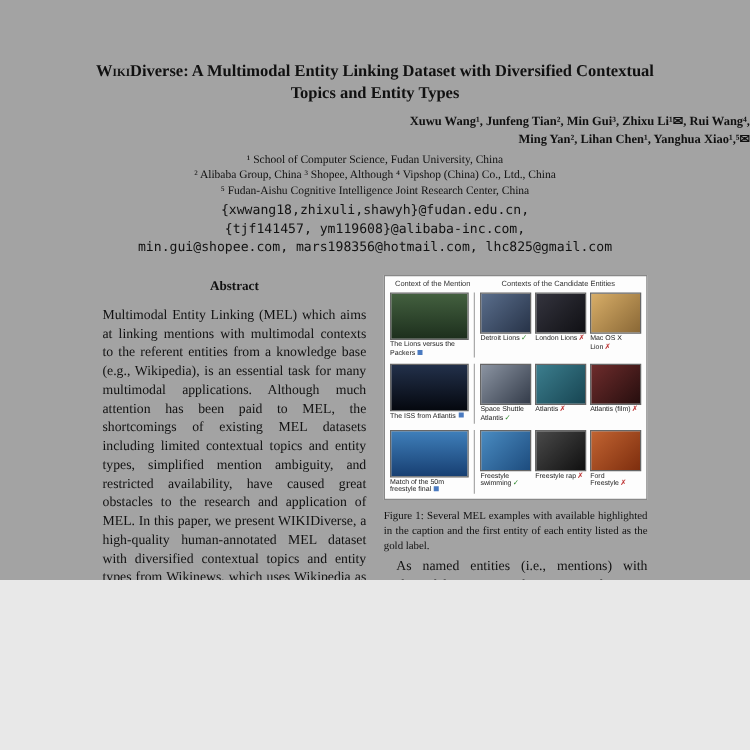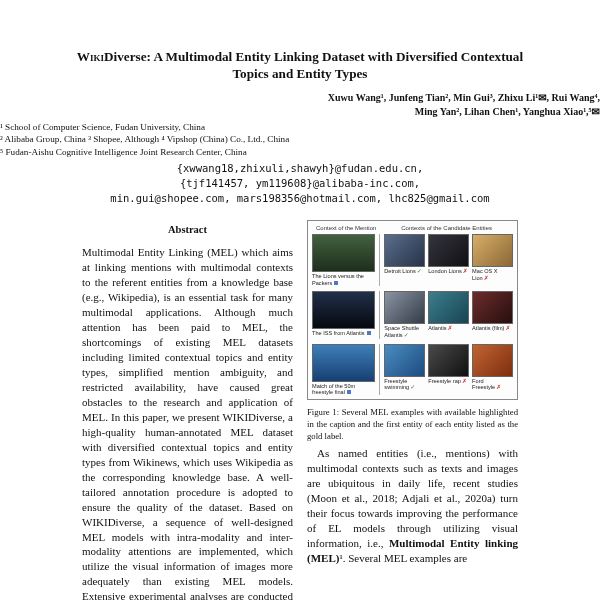--- a/index.html
+++ b/index.html
@@ -1,36 +1,36 @@
 <!DOCTYPE html>
 <html><head>
 <meta charset="utf-8">
 <style>
   * { margin:0; padding:0; box-sizing:border-box; }
   html,body { background:#e8e8e8; }
   .page {
     position:relative;
-    width:600px; height:600px;
+    width:600px; height:464px;
     margin:0 auto;
-    background:#ffffff;
+    background:#a3a3a3;
     overflow:hidden;
     font-family:"Liberation Serif", serif;
     color:#111;
   }
   .title {
     margin:48px auto 0;
     width:450px;
     text-align:center;
     font-size:13.2px;
     font-weight:bold;
     line-height:1.3;
   }
   .sc { font-variant:small-caps; }
   .authors { margin-top:9px; text-align:right; font-size:10px; font-weight:bold; line-height:1.35; }
-  .affils  { margin-top:3px; text-align:left; font-size:9.2px; line-height:1.32; }
+  .affils  { margin-top:3px; text-align:center; font-size:9.2px; line-height:1.32; }
   .emails  { margin-top:3px; text-align:center; font-family:"DejaVu Sans Mono", monospace; font-size:10.5px; line-height:1.45; white-space:nowrap; }
   .columns {
     display:flex; gap:14px;
     padding:0 82px;
     margin-top:12px;
   }
   .col { width:211px; flex:0 0 211px; }
   .abstract-head { text-align:center; font-weight:bold; font-size:10.5px; margin:6px 0 10px; }
   .body-text {
     font-size:11px; line-height:1.36; text-align:justify;

